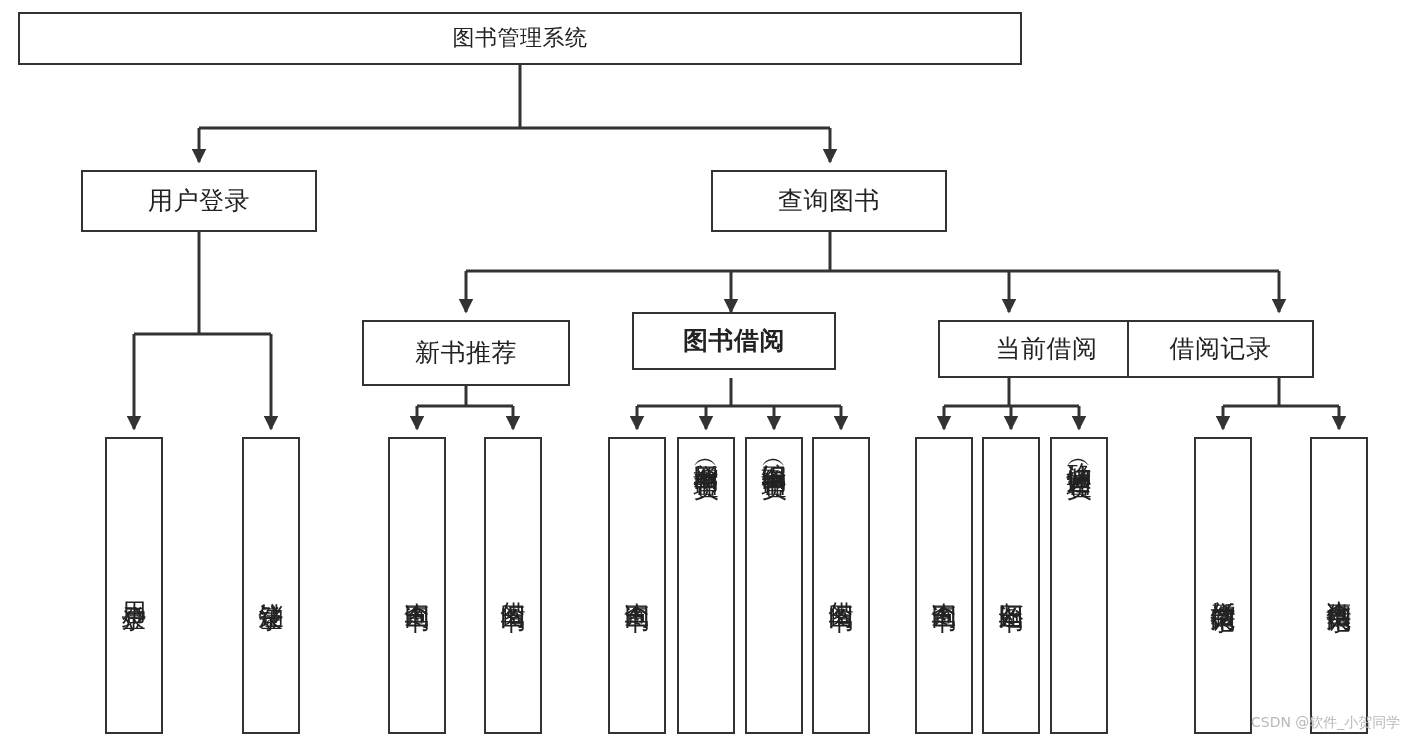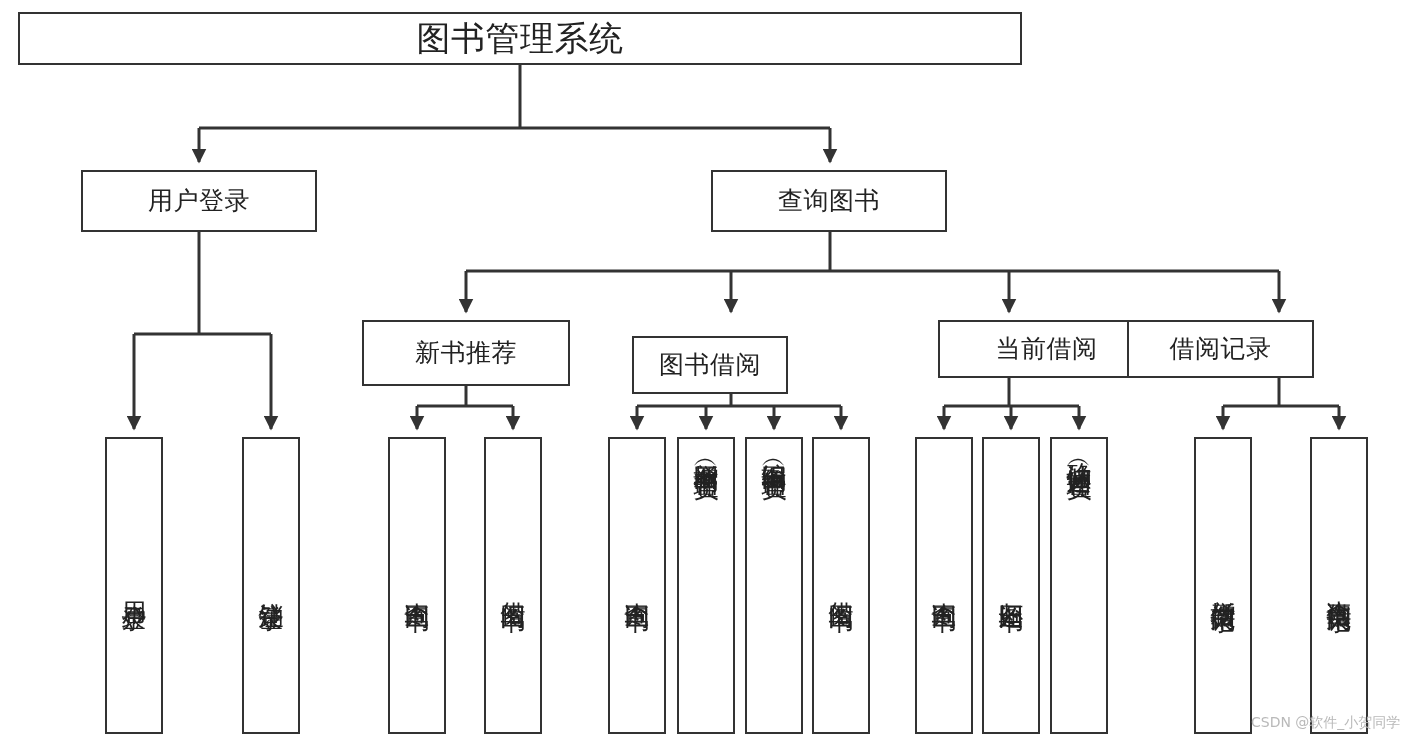--- a/index.html
+++ b/index.html
@@ -40,21 +40,21 @@
     display: block;
     text-align: center;
     line-height: 1.12;
     letter-spacing: 0.5px;
   }
   
   .node.horiz .node-label {
     font-size: 25px;
   }
   .node.root .node-label {
-    font-size: 34px;
+    font-size: 22px;
   }
   
   .node.vert {
     align-items: center;
     justify-content: center;
     padding: 4px 0;
   }
   .node.vert .node-label {
     writing-mode: vertical-rl;
     text-orientation: upright;
@@ -138,21 +138,21 @@
   <div class="node horiz" style="left:81px; top:170px; width:236px; height:62px;">
     <span class="node-label">用户登录</span>
   </div>
   <div class="node horiz" style="left:711px; top:170px; width:236px; height:62px;">
     <span class="node-label">查询图书</span>
   </div>
 
   <div class="node horiz" style="left:362px; top:320px; width:208px; height:66px;">
     <span class="node-label">新书推荐</span>
   </div>
-  <div class="node horiz" style="left:632px; top:336px; width:156px; height:58px;">
+  <div class="node horiz" style="left:632px; top:312px; width:204px; height:58px;font-weight:bold;">
     <span class="node-label">图书借阅</span>
   </div>
   <div class="node horiz" style="left:901px; top:320px; width:217px; height:58px;margin-left:37px;">
     <span class="node-label">当前借阅</span>
   </div>
   <div class="node horiz" style="left:1127px; top:320px; width:187px; height:58px;">
     <span class="node-label">借阅记录</span>
   </div>
 
   <div class="node vert" style="left:105px; top:437px; width:58px; height:297px;">

